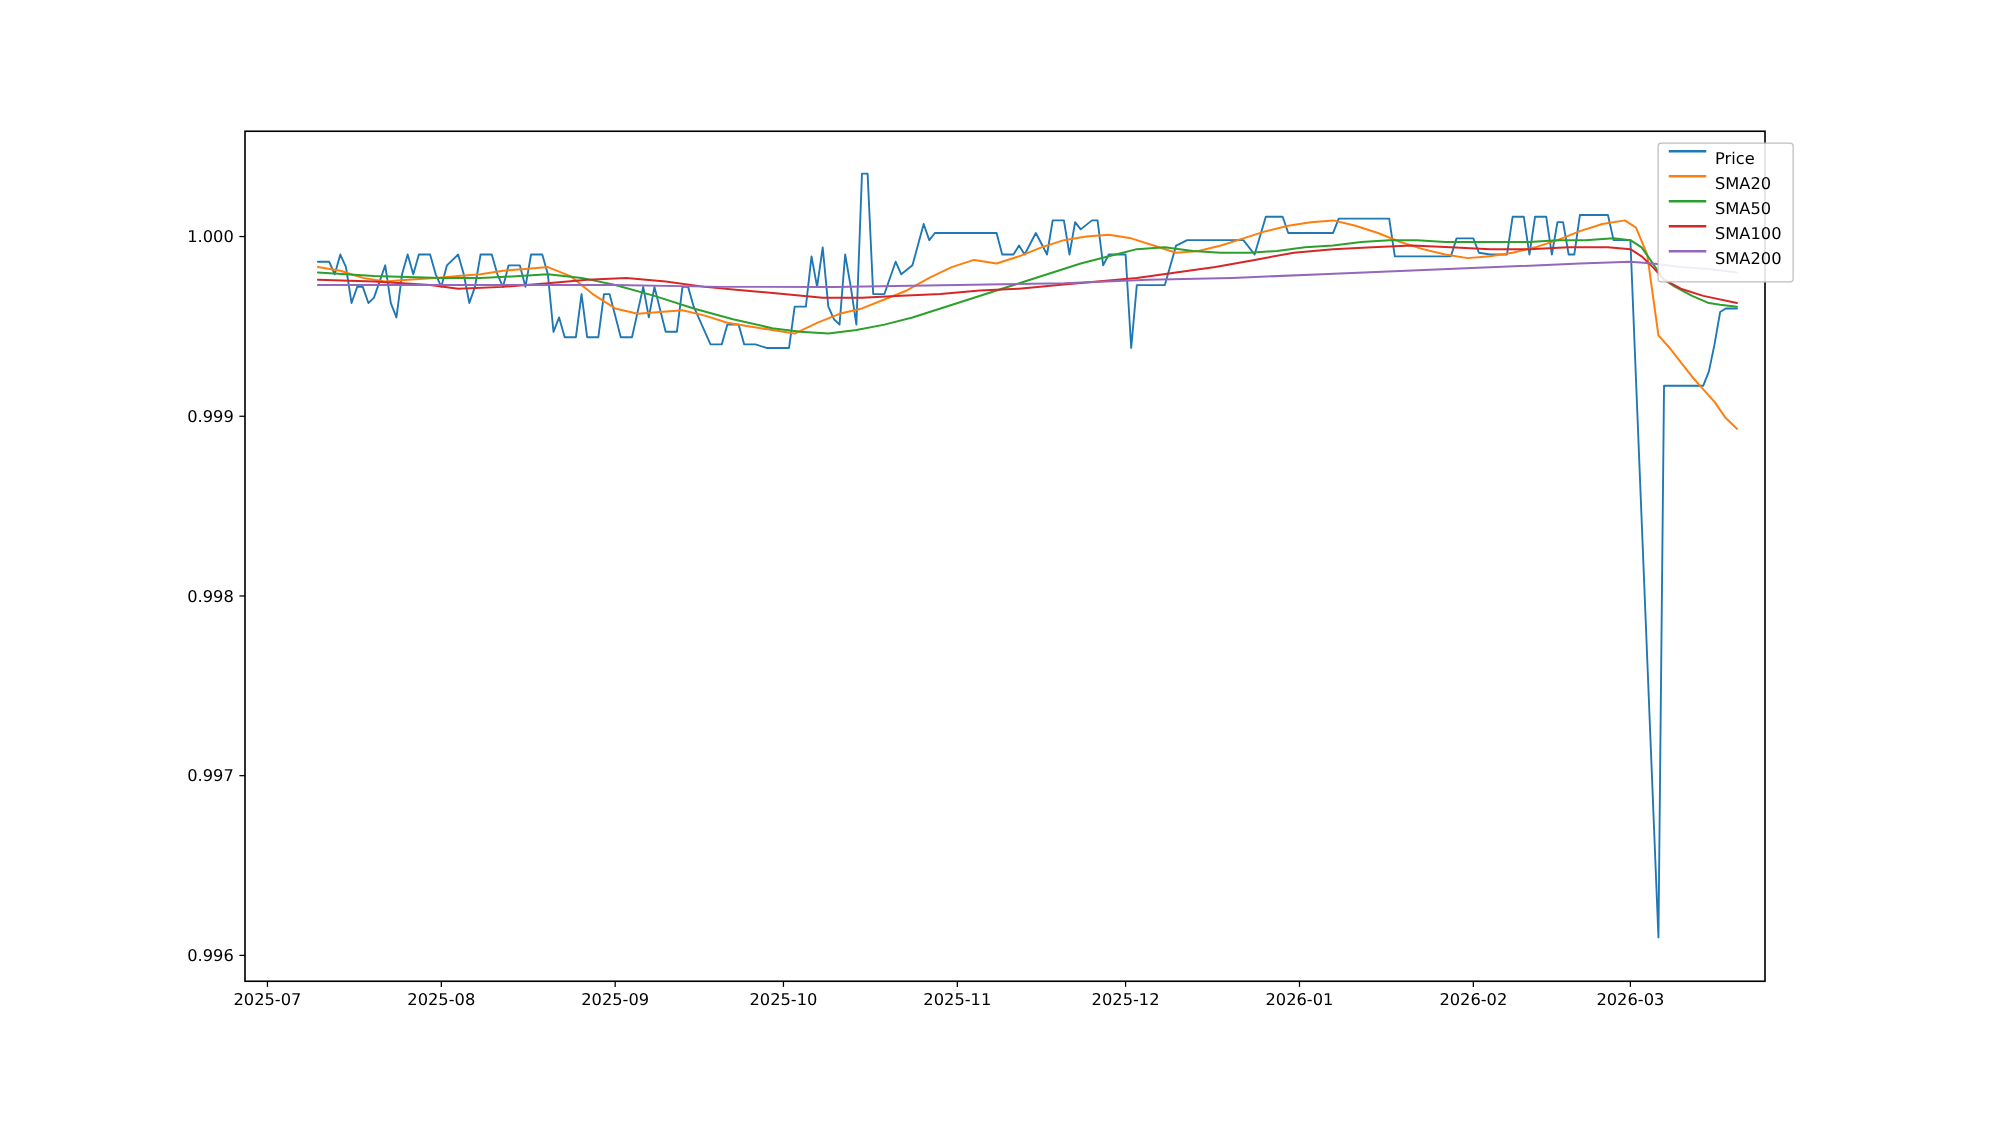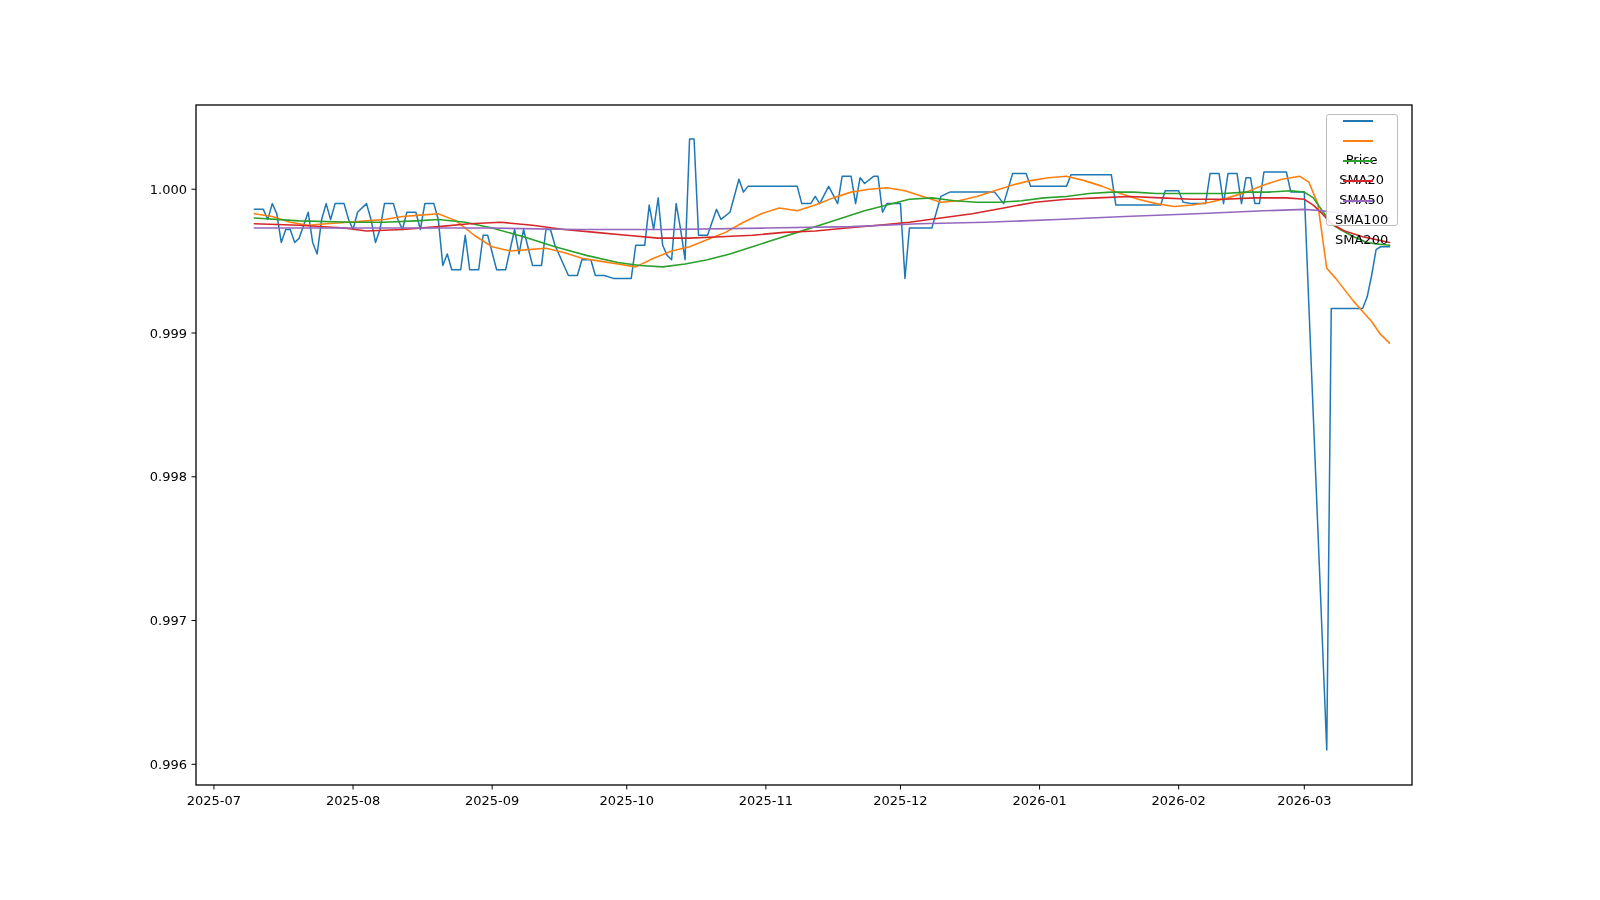--- a/index.html
+++ b/index.html
@@ -2,21 +2,21 @@
 <html><head>
 <meta charset="utf-8">
 <style>
   html,body{margin:0;padding:0;background:#ffffff;}
   body{font-family:"DejaVu Sans","Liberation Sans",sans-serif;}
   .figure{position:relative;width:1600px;height:900px;background:#ffffff;overflow:hidden;}
   .figure svg{position:absolute;left:0;top:0;}
   .tick-label{font-size:13px;fill:#000000;}
   .legend{position:absolute;background:rgba(255,255,255,0.88);border:1px solid #bdbdbd;
           border-radius:3px;padding:5px 9px 5px 8px;box-sizing:border-box;}
-  .legend-row{display:flex;align-items:center;height:20px;flex-direction:column;}
+  .legend-row{display:flex;align-items:flex-start;height:20px;}
   .legend-swatch{width:30px;height:0;border-top-style:solid;border-top-width:2px;margin-right:7px;flex:0 0 30px;}
   .legend-label{font-size:13px;color:#000;white-space:nowrap;}
 </style>
 </head>
 <body>
 
 <div class="figure">
   <svg id="chart" width="1600" height="900" viewBox="0 0 1600 900">
       <defs>
         <clipPath id="plotclip">

